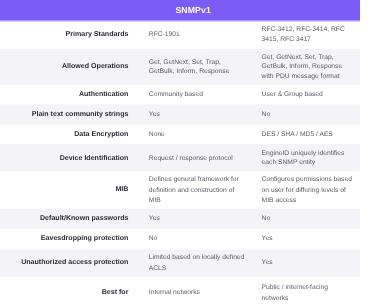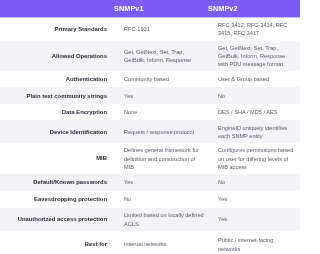--- a/index.html
+++ b/index.html
@@ -52,21 +52,21 @@
     padding-right: 4px;
     padding-left: 10px;
     text-align: left;
   }
   .table-header .col-v1,
   .table-header .col-v2 {
     color: #ffffff;
     font-size: 7.2px;
     font-weight: bold;
     letter-spacing: 0.15px;
-    text-align: left;
+    text-align: center;
     padding-left: 0;
     padding-right: 0;
   }
   .table-body {
     flex: 1 1 auto;
     display: flex;
     flex-direction: column;
   }
   .table-row {
     display: flex;
@@ -103,21 +103,20 @@
   .r11 { min-height: 27px; }
 </style>
 </head>
 <body>
 
 <div class="comparison-table">
 
   <div class="table-header">
     <div class="col-label"></div>
     <div class="col-v1">SNMPv1</div>
-    <div class="col-v2">SNMPv2</div>
   </div>
 
   <div class="table-body">
 
     <div class="table-row r1">
       <div class="col-label row-label">Primary Standards</div>
       <div class="col-v1 cell-value">RFC-1901</div>
       <div class="col-v2 cell-value">RFC-3412, RFC-3414, RFC 3415, RFC 3417</div>
     </div>
 

